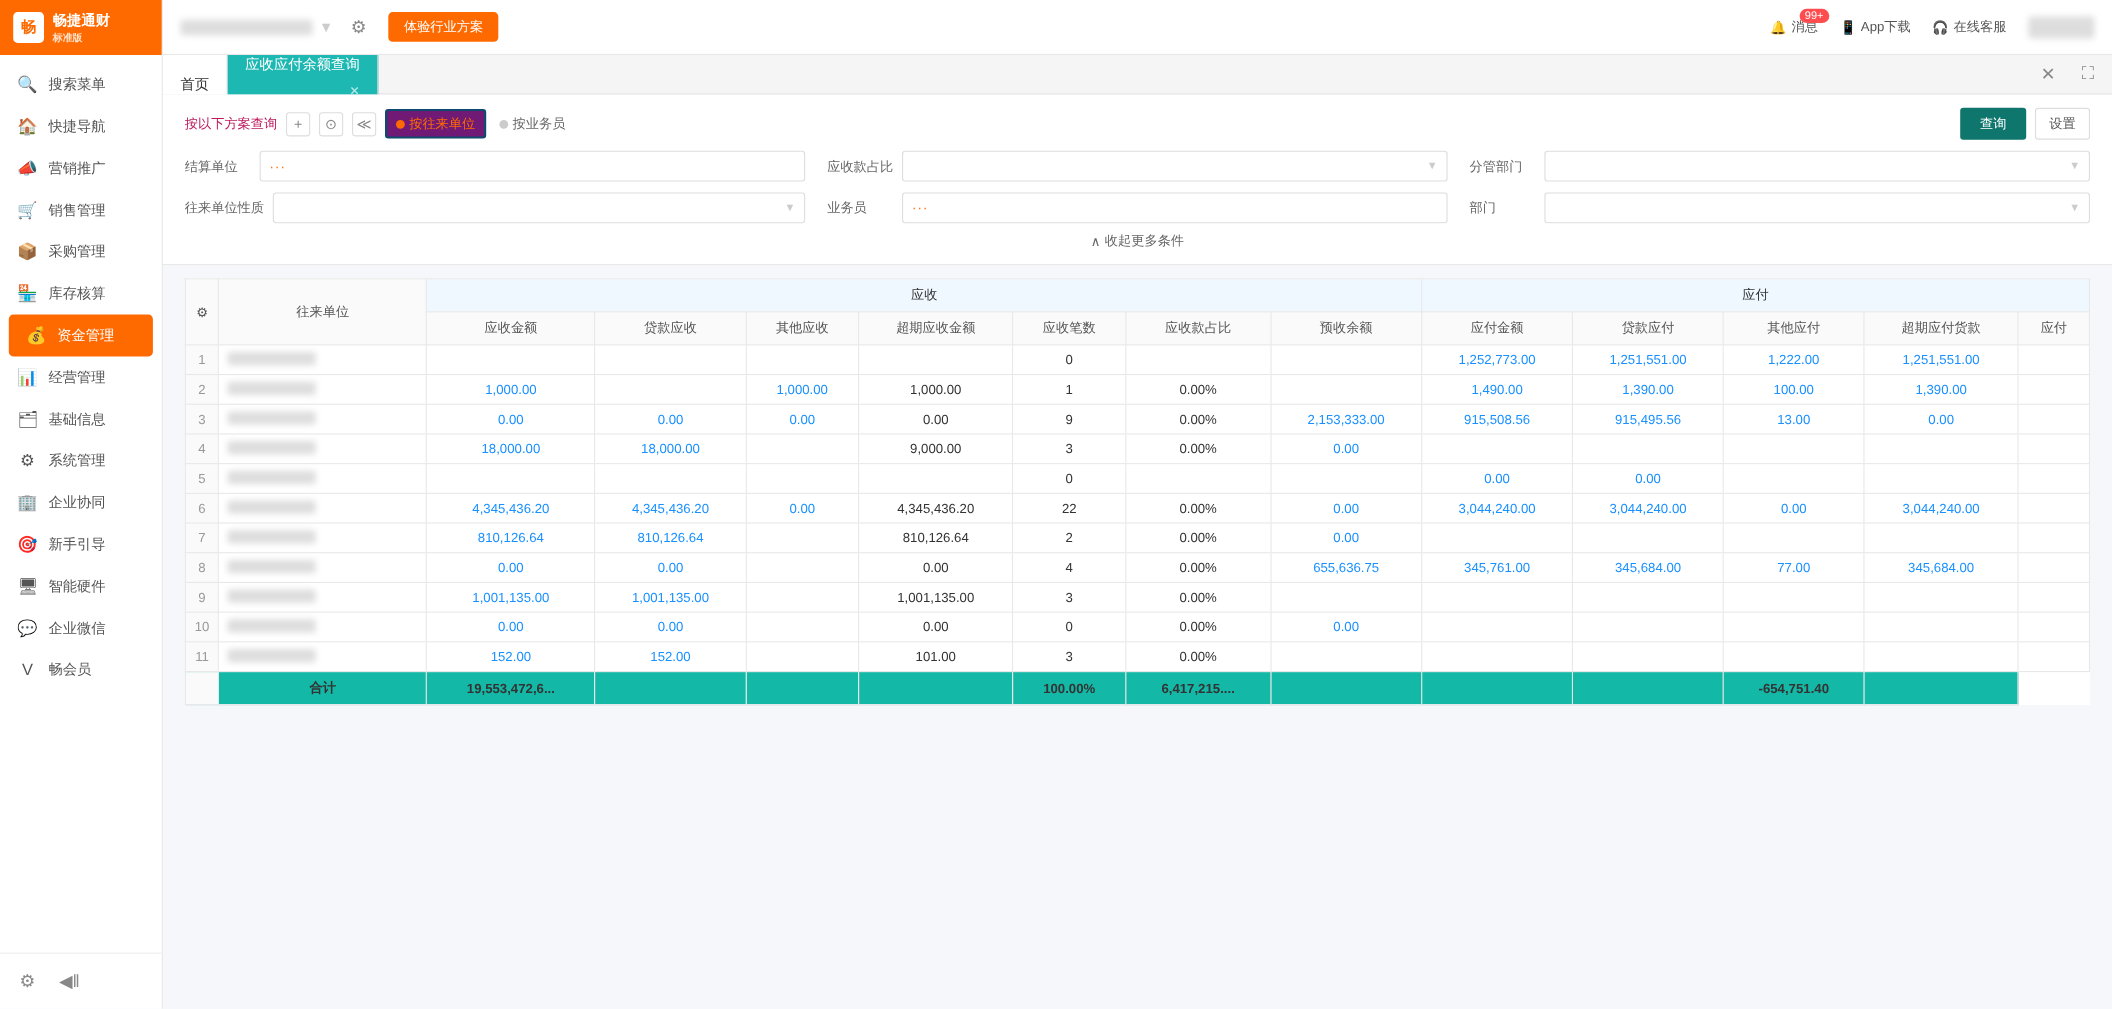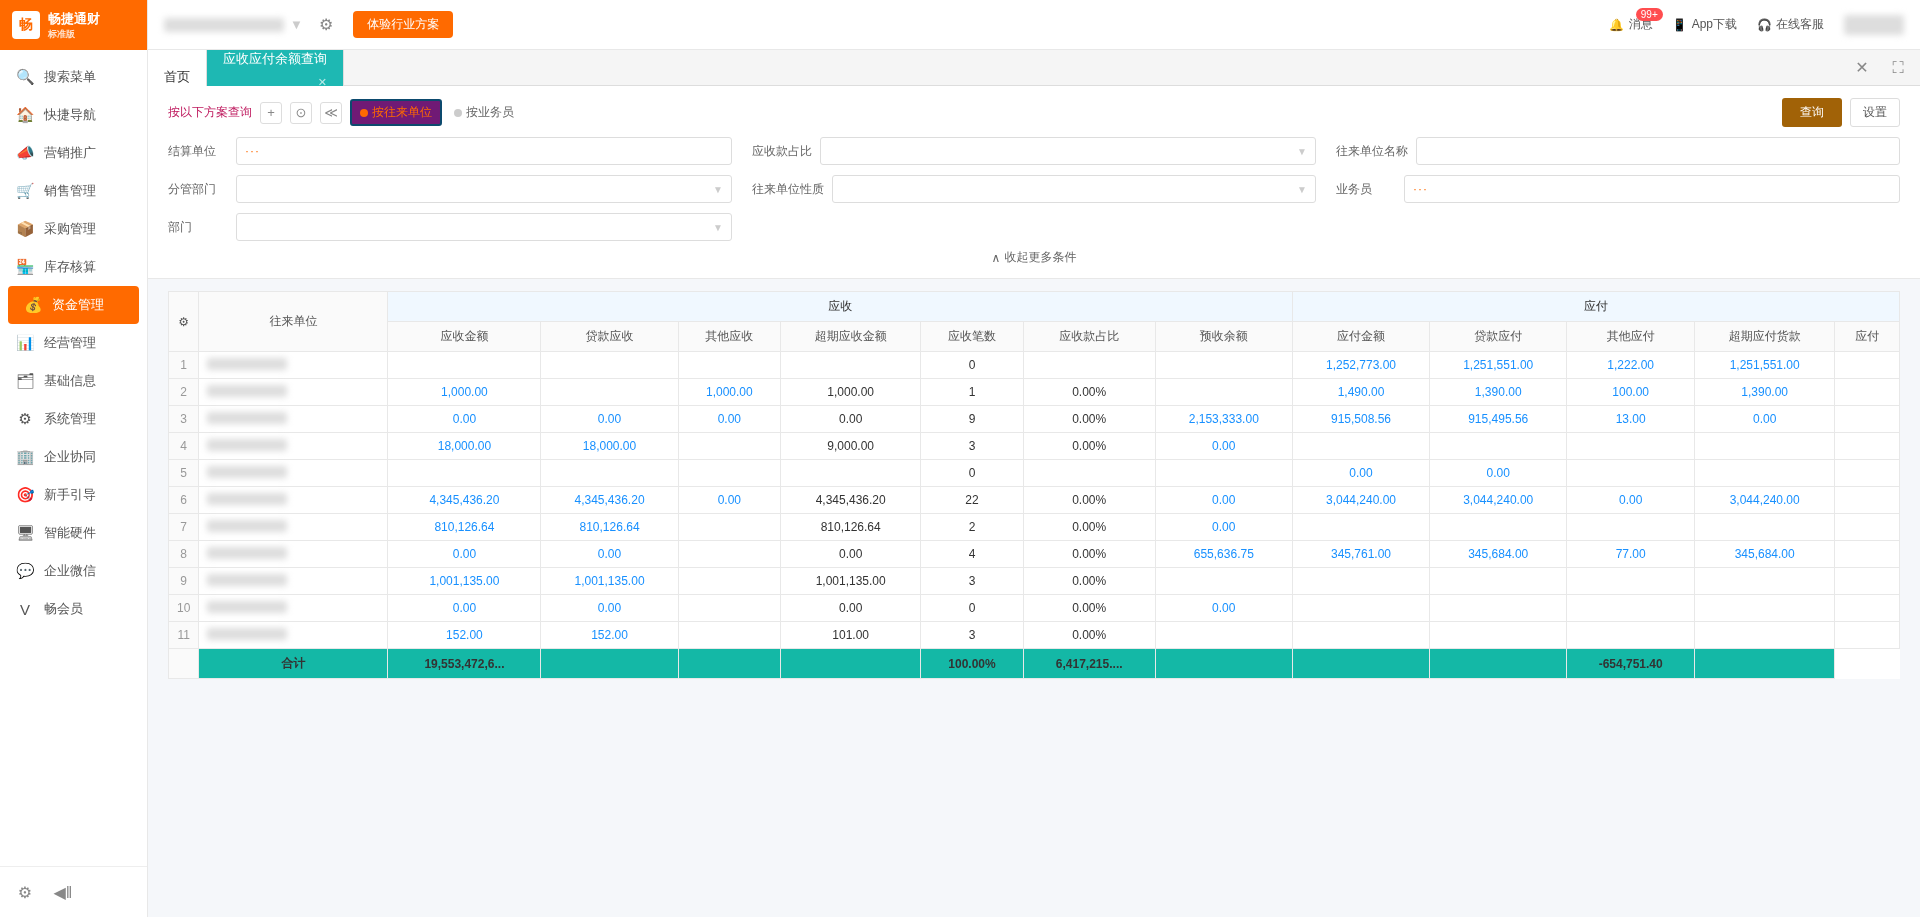--- a/index.html
+++ b/index.html
@@ -291,44 +291,38 @@
             <span style="width:8px;height:8px;border-radius:50%;background:#ff6a00;display:inline-block;"></span>
             <span>按往来单位</span>
           </div>
           <div class="schema-option" style="color:#666;">
             <span style="width:8px;height:8px;border-radius:50%;background:#ccc;display:inline-block;"></span>
             <span>按业务员</span>
           </div>
         </div>
 
         <div style="margin-left:auto;display:flex;gap:8px;">
-          <button style="background:#a16207;color:#fff;border:none;padding:2px 18px;border-radius:3px;cursor:pointer;font-size:12px;">查询</button>
+          <button style="background:#0f766e;color:#fff;border:none;padding:2px 18px;border-radius:3px;cursor:pointer;font-size:12px;">查询</button>
           <button style="background:#fff;color:#555;border:1px solid #ddd;padding:5px 12px;border-radius:3px;cursor:pointer;font-size:12px;">设置</button>
         </div>
       </div>
 
       <div class="filter-fields">
 
         <div class="filter-field">
           <span class="filter-label">结算单位</span>
           <div class="filter-input">
             <span class="dots">···</span>
           </div>
         </div>
         <div class="filter-field">
           <span class="filter-label">应收款占比</span>
           <div class="filter-input">
             <span></span>
             <span class="arrow">▼</span>
-          </div>
-        </div>
-        <div class="filter-field">
-          <span class="filter-label">往来单位名称</span>
-          <div class="filter-input">
-            <span></span>
           </div>
         </div>
 
         <div class="filter-field">
           <span class="filter-label">分管部门</span>
           <div class="filter-input">
             <span></span>
             <span class="arrow">▼</span>
           </div>
         </div>

